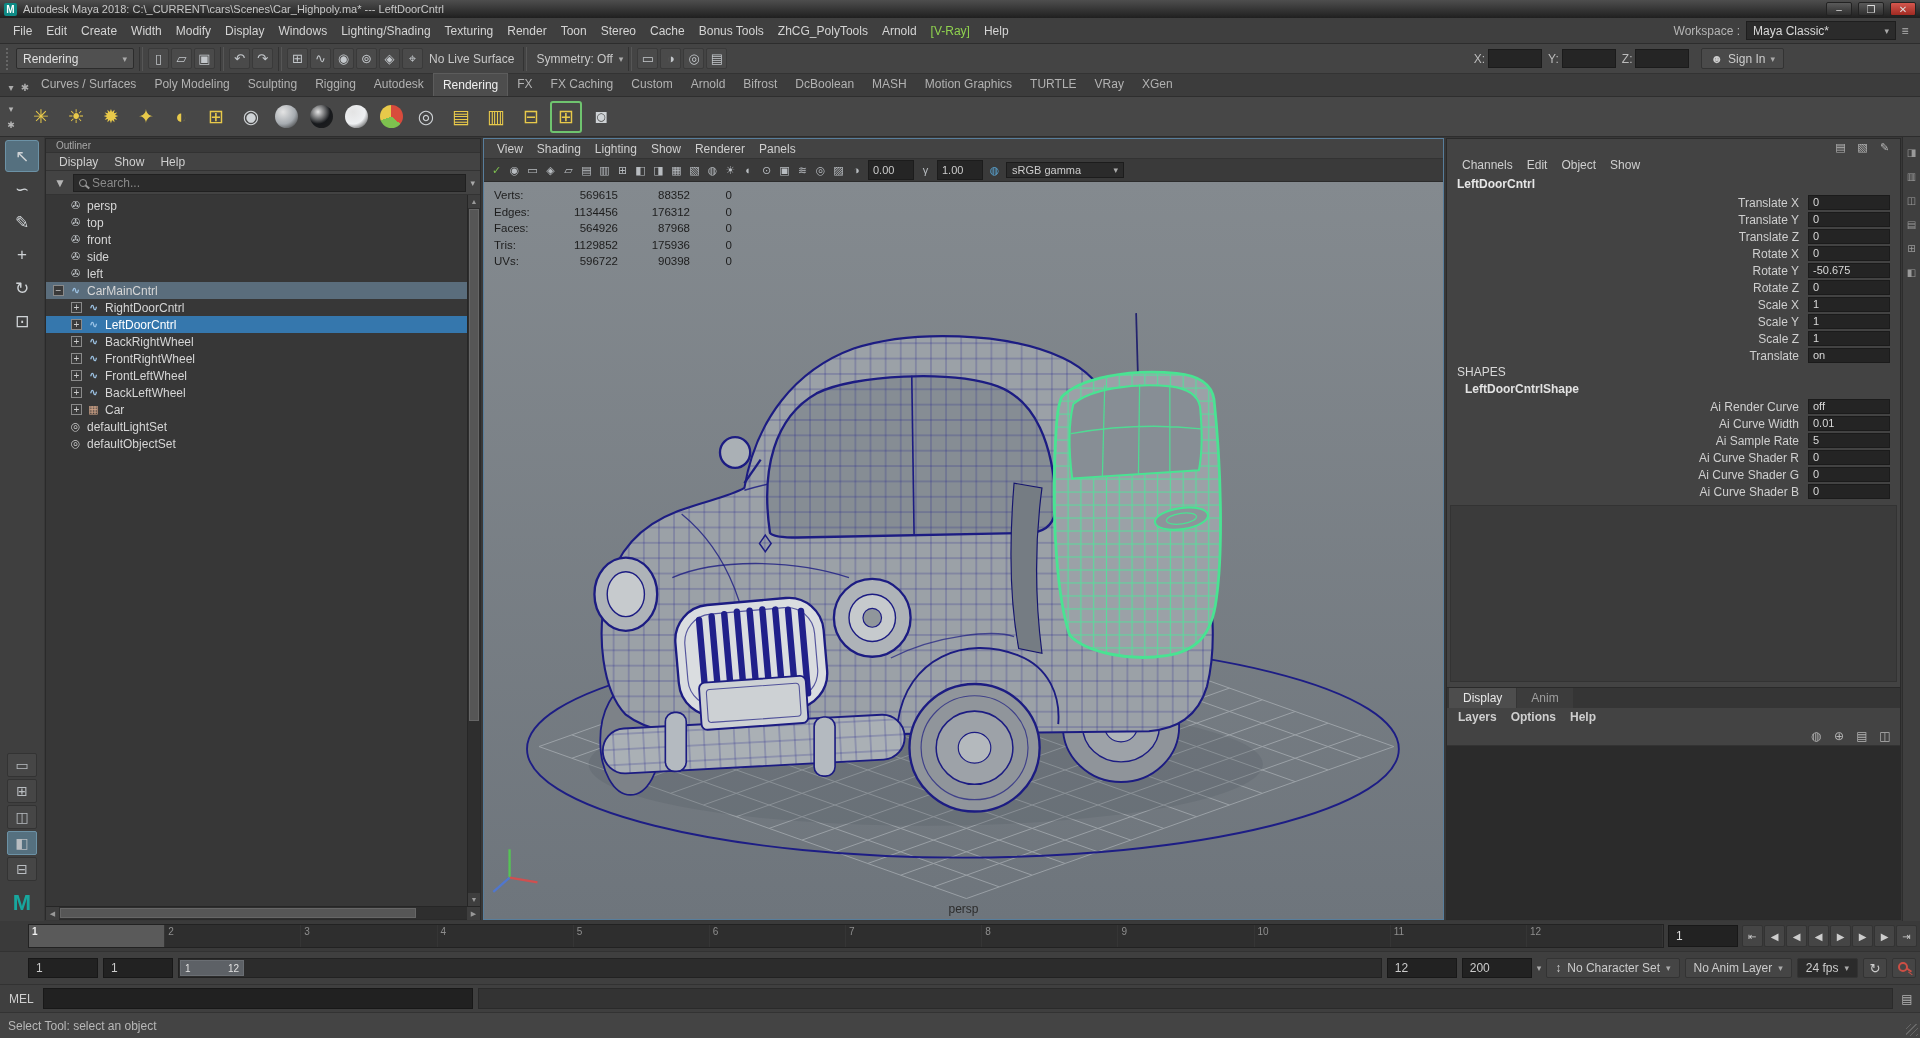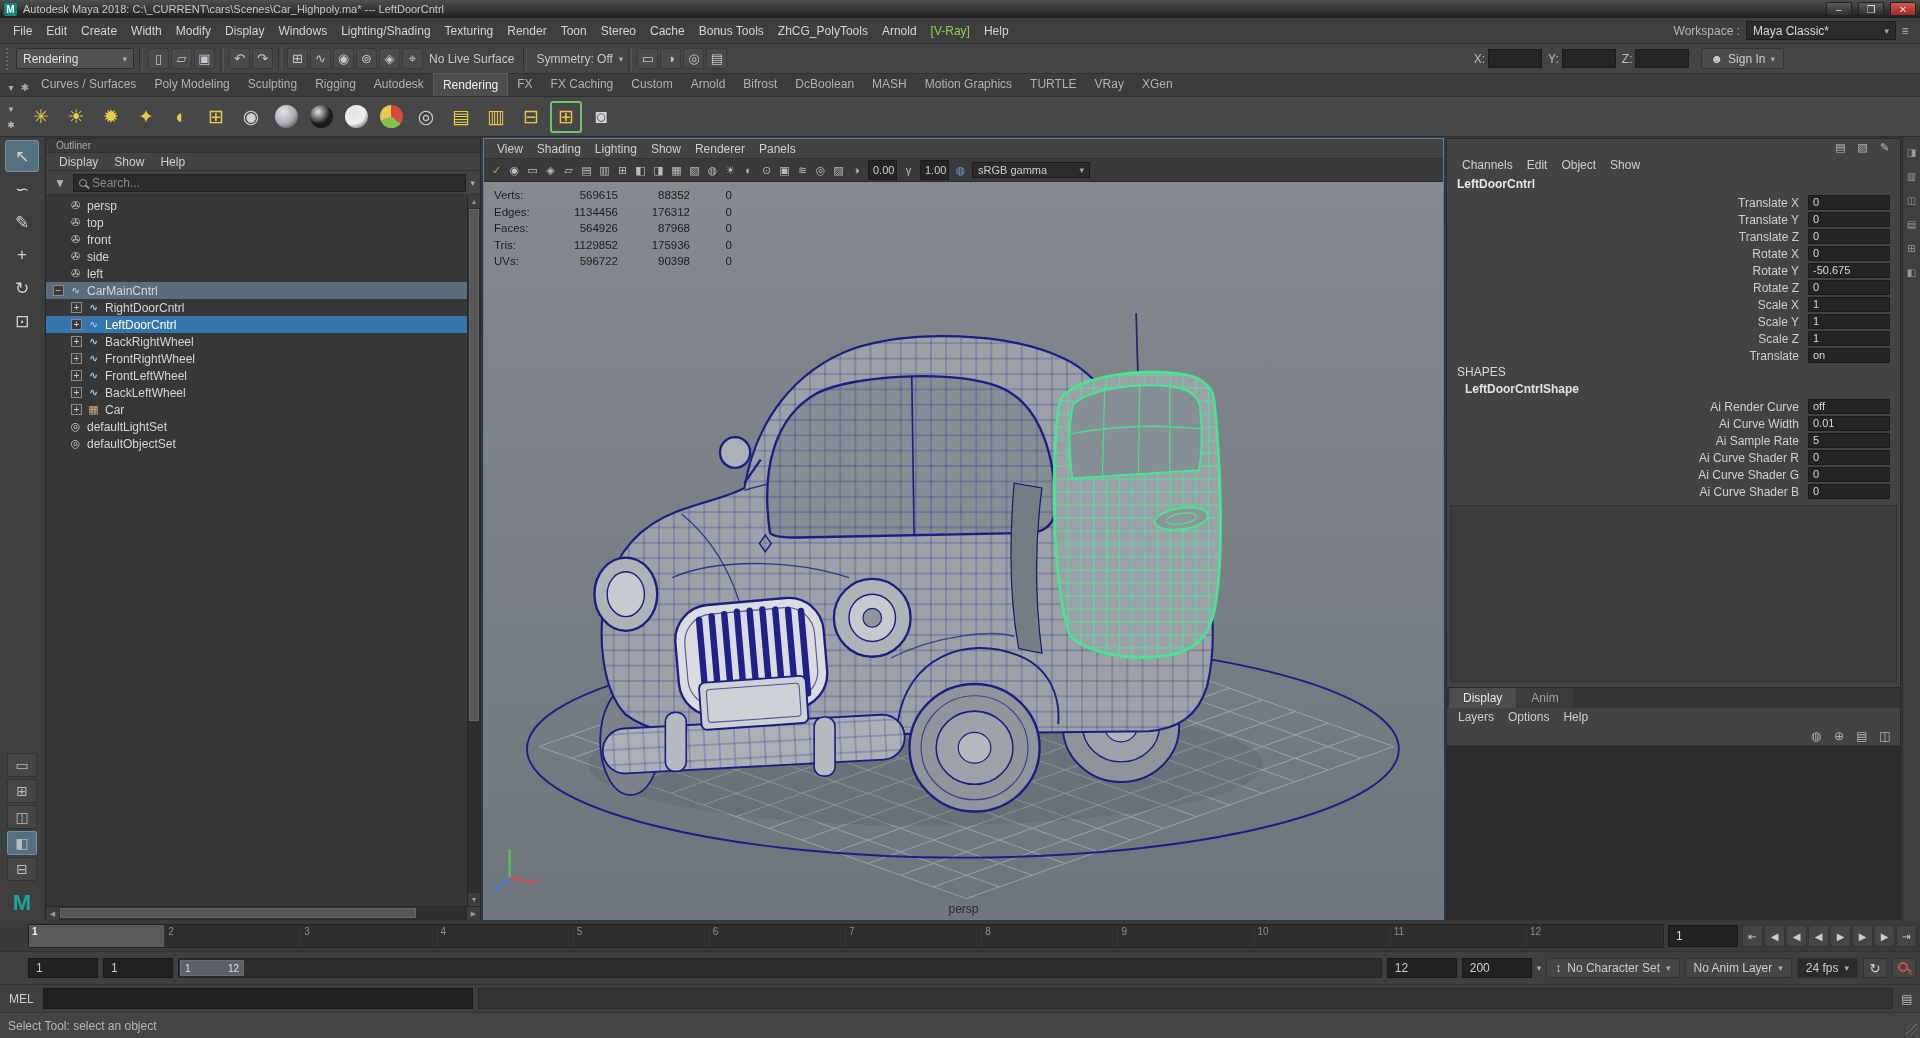--- a/index.html
+++ b/index.html
@@ -93,21 +93,21 @@
 .hscroll{height:13px;background:#2e2e2e;display:flex;border-top:1px solid #262626;}
 .hscroll .scroll-arrow{width:13px;height:13px;}
 .hscroll .thumb{flex:0 0 82%;background:#565656;border:1px solid #666;margin:1px;}
 .hscroll .trackfill{flex:1;}
 
 
 .viewport{flex:1;border:1px solid #587e9c;}
 .vp-menus{height:20px;background:#434343;display:flex;align-items:center;padding-left:6px;border-bottom:1px solid #333;}
 .vp-toolbar{height:23px;background:#3a3a3a;display:flex;align-items:center;gap:1px;padding:0 4px;border-bottom:1px solid #2c2c2c;}
 .vp-icon{width:17px;height:17px;display:flex;align-items:center;justify-content:center;font-size:11px;color:var(--c,#b8bcc0);}
-.vp-field{width:29px;height:16px;background:#252525;border:1px solid #1c1c1c;color:#ccc;font-size:11px;display:flex;align-items:center;padding:9px 4px;margin:0 2px;}
+.vp-field{width:46px;height:16px;background:#252525;border:1px solid #1c1c1c;color:#ccc;font-size:11px;display:flex;align-items:center;padding:9px 4px;margin:0 2px;}
 .vp-select{width:118px;height:16px;background:#2b2b2b;border:1px solid #1c1c1c;color:#ccc;font-size:11px;display:flex;align-items:center;justify-content:space-between;padding:0 5px;margin:0 2px;}
 .vp-canvas{flex:1;position:relative;background:linear-gradient(#848a8f,#6e757c);overflow:hidden;}
 .vp-canvas svg{position:absolute;inset:0;width:100%;height:100%;}
 .hud{position:absolute;top:5px;left:10px;color:#1d1d1d;font-size:11.5px;line-height:16.5px;}
 .hud-row{display:flex;}
 .hud-label{width:50px;}
 .hud-v1{width:74px;text-align:right;}
 .hud-v2{width:72px;text-align:right;}
 .hud-v3{width:42px;text-align:right;}
 .camera-label{position:absolute;bottom:3px;left:50%;transform:translateX(-50%);color:#2c2c2c;font-size:12px;}
@@ -121,21 +121,21 @@
 .cb-row{height:17px;display:flex;align-items:center;justify-content:flex-end;gap:9px;padding-right:10px;}
 .cb-label{color:#cfcfcf;}
 .cb-value{width:82px;height:15px;background:#242424;border:1px solid #1b1b1b;color:#d8d8d8;font-size:11px;line-height:13px;padding:0 4px;}
 .cb-section{height:17px;font-weight:normal;color:#d8d8d8;padding-left:10px;line-height:17px;}
 .cb-shapename{height:17px;font-weight:bold;color:#e2e2e2;padding-left:18px;line-height:17px;}
 .cb-empty{flex:1;background:#3b3b3b;border:1px solid #333;margin:5px 3px;}
 .layer-editor{height:232px;display:flex;flex-direction:column;border-top:1px solid #2a2a2a;}
 .le-tabs{height:20px;display:flex;background:#353535;align-items:flex-end;padding-left:2px;gap:1px;}
 .le-tab{padding:3px 14px;color:#9f9f9f;background:#3c3c3c;}
 .le-tab.active{background:#4d4d4d;color:#e8e8e8;}
-.le-menus{height:18px;display:flex;align-items:flex-start;padding-left:4px;background:#434343;}
+.le-menus{height:18px;display:flex;align-items:flex-start;padding-left:4px;background:#434343;font-weight:bold;}
 .le-iconrow{height:20px;display:flex;justify-content:flex-end;align-items:center;gap:5px;padding-right:6px;background:#434343;border-bottom:1px solid #333;}
 .le-list{flex:1;background:#2b2b2b;}
 
 
 .rightstrip{width:18px;background:#3f3f3f;border-left:1px solid #2d2d2d;display:flex;flex-direction:column;align-items:center;padding-top:8px;gap:10px;}
 .rightstrip .small-icon{width:14px;height:14px;font-size:10px;color:#9a9a9a;}
 
 
 .timeslider{height:30px;background:#3a3a3a;display:flex;align-items:center;padding:2px 3px 2px 28px;gap:4px;}
 .ts-track{flex:1;height:24px;background:#2e2e2e;border:1px solid #222;display:flex;}

